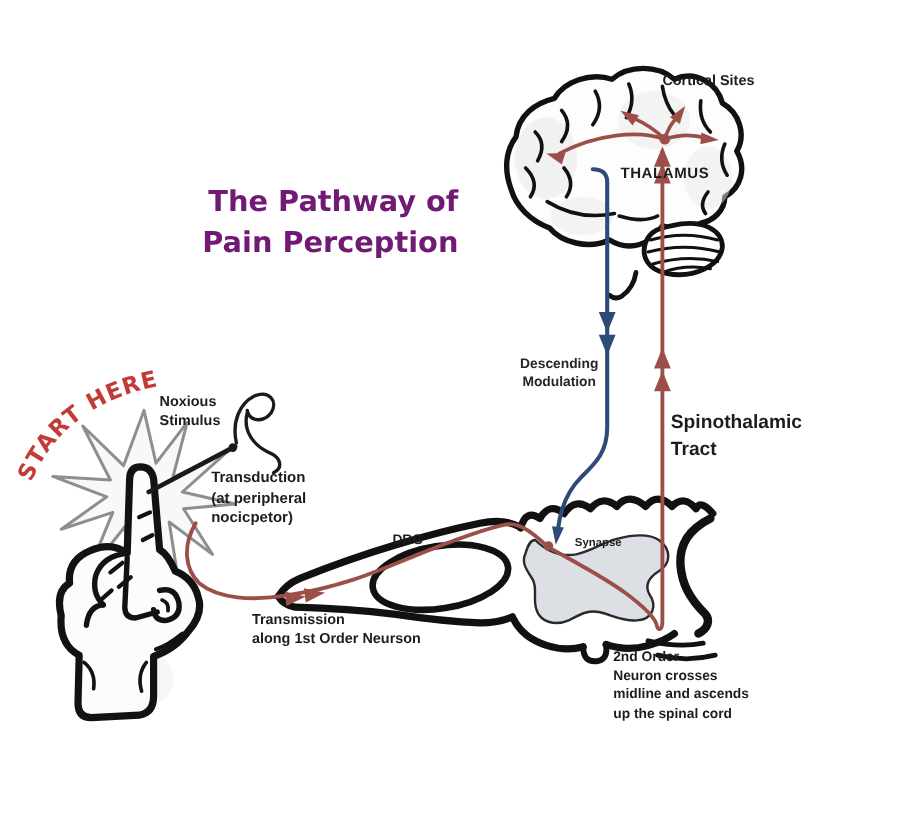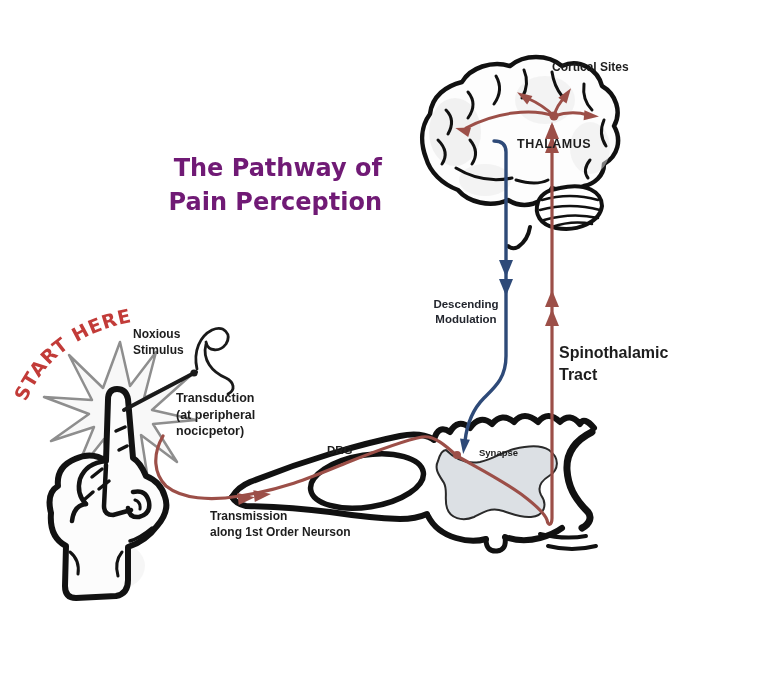--- a/index.html
+++ b/index.html
@@ -161,14 +161,20 @@
     <span>Transduction</span><br>
     <span>(at peripheral</span><br>
     <span>nocicpetor)</span>
   </div>
 
   <div class="lbl" style="left:210px;top:509px;">
     <span>Transmission</span><br>
     <span>along 1st Order Neurson</span>
   </div>
 
+  <div class="lbl" style="left:511px;top:541px;font-size:11.5px;line-height:1.35;">
+    <span>2nd Order</span><br>
+    <span>Neuron crosses</span><br>
+    <span>midline and ascends</span><br>
+    <span>up the spinal cord</span>
+  </div>
 
 </div>
 
 </body></html>

